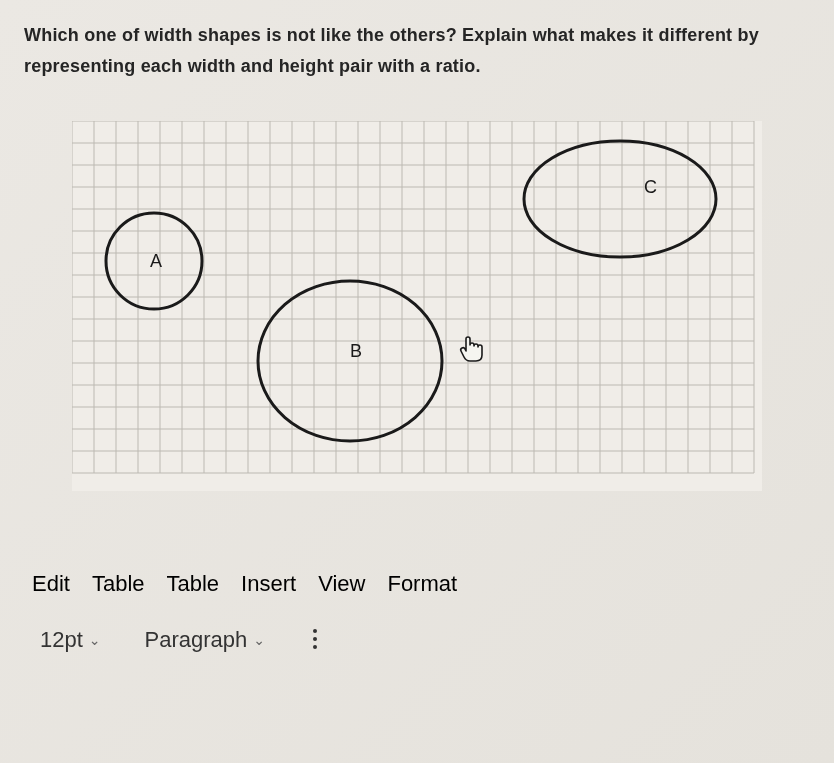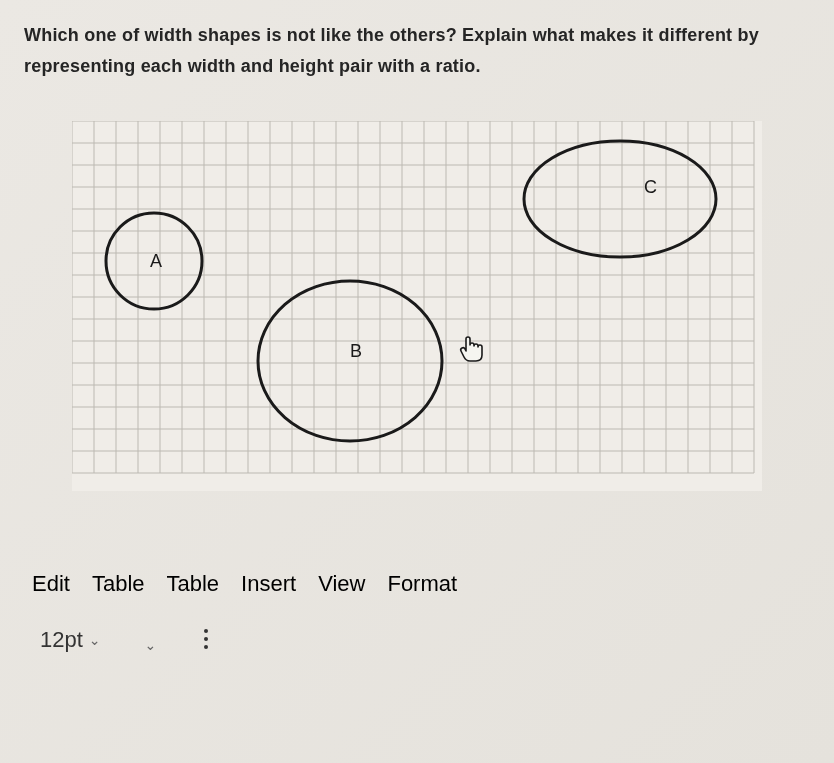--- a/index.html
+++ b/index.html
@@ -141,20 +141,21 @@
   <span class="menu-item">View</span>
   <span class="menu-item">Format</span>
 </div>
 
 <div class="toolbar">
   <span class="dropdown">
     <span>12pt</span>
     <span class="chev">⌄</span>
   </span>
   <span class="dropdown">
+    <span>Paragraph</span>
     <span class="chev">⌄</span>
   </span>
   <span class="more-icon">
     <span></span>
       <span></span>
       <span></span>
   </span>
 </div>
 
 </body></html>

